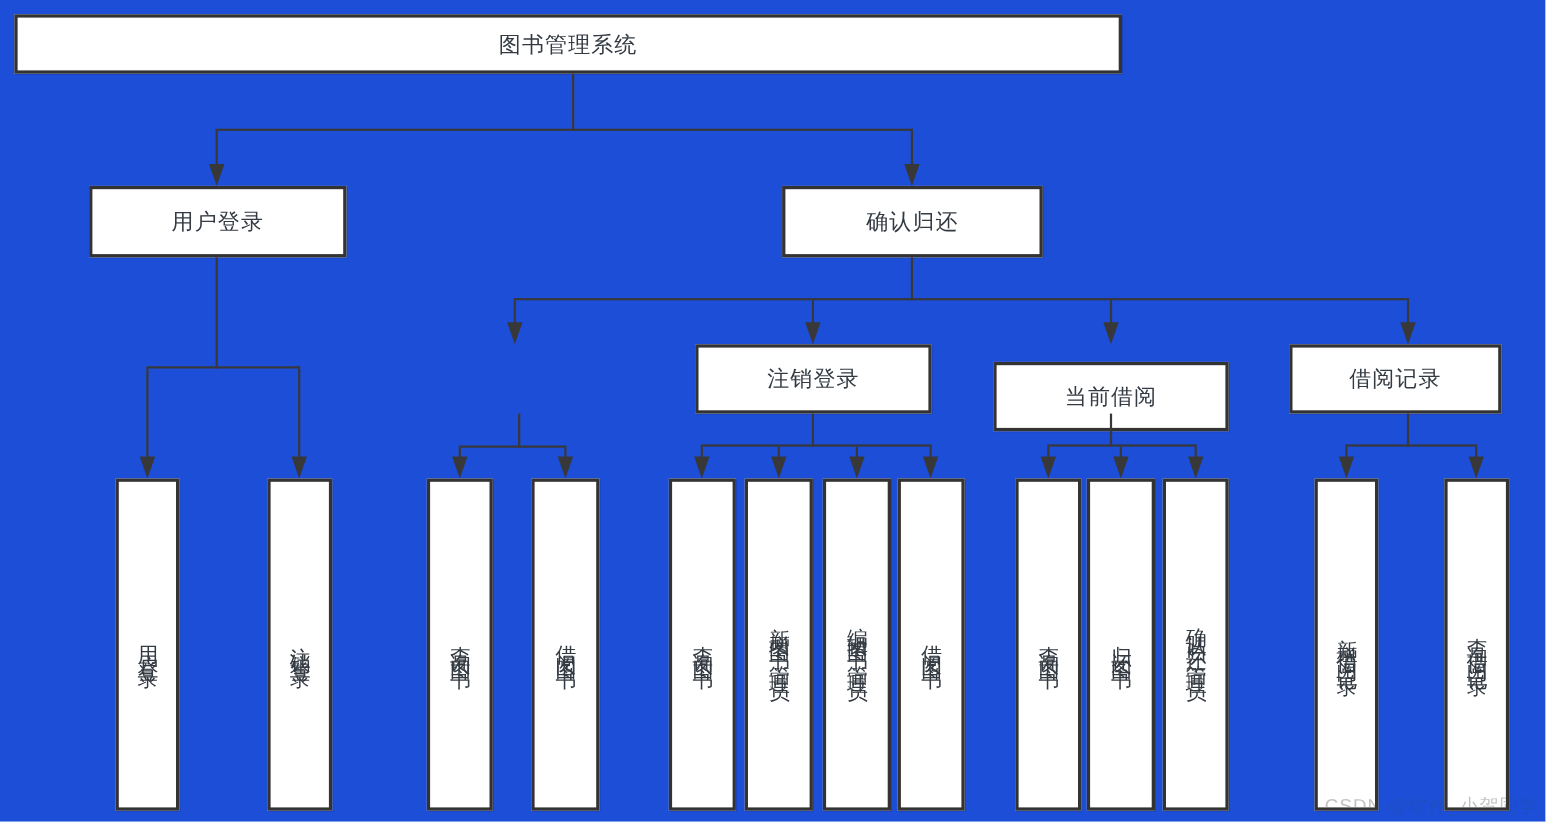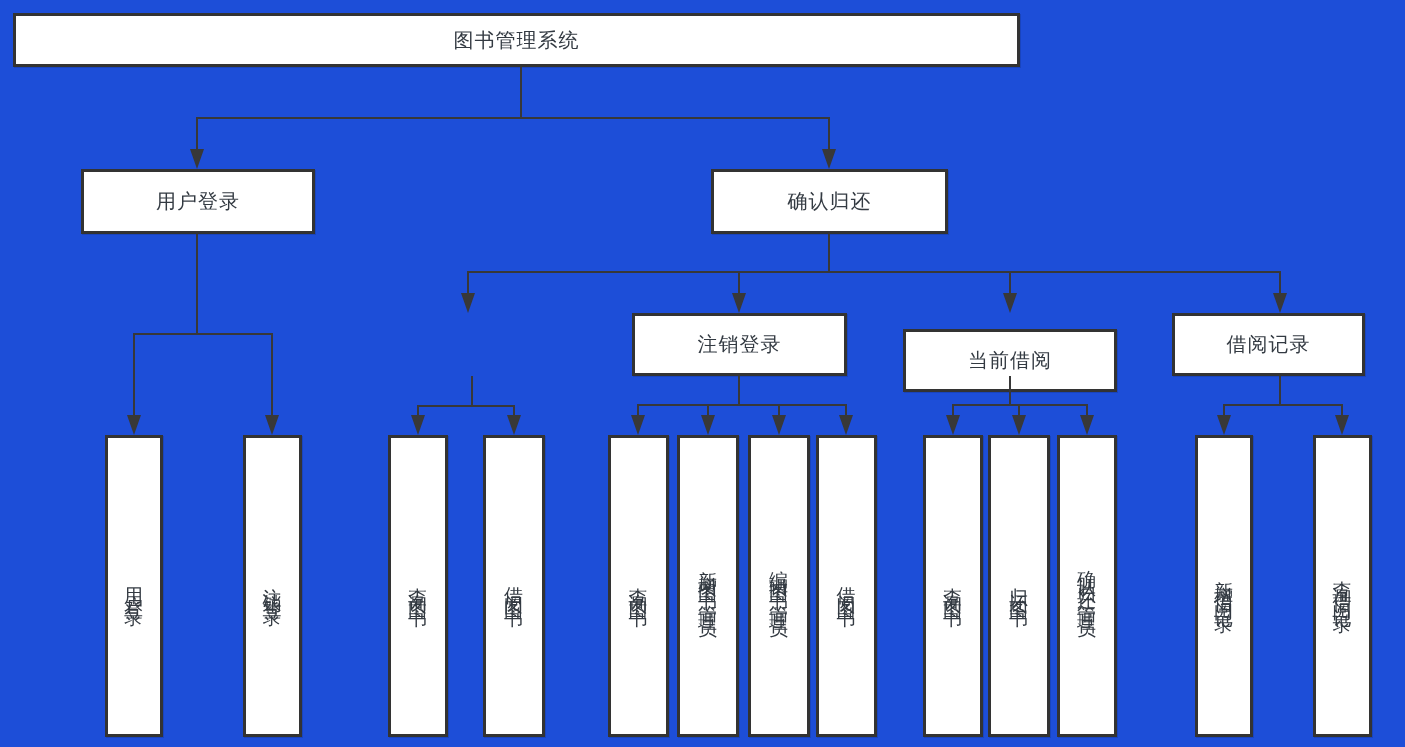--- a/index.html
+++ b/index.html
@@ -177,14 +177,15 @@
   <div class="line" style="left:1086px; top:406px; width:2px; height:11px;"></div>
   <div class="arrow" style="left:1080px; top:415px;"></div>
 
   <div class="line" style="left:1279px; top:376px; width:2px; height:30px;"></div>
   <div class="line" style="left:1223px; top:404px; width:120px; height:2px;"></div>
   <div class="line" style="left:1223px; top:406px; width:2px; height:11px;"></div>
   <div class="arrow" style="left:1217px; top:415px;"></div>
   <div class="line" style="left:1341px; top:406px; width:2px; height:11px;"></div>
   <div class="arrow" style="left:1335px; top:415px;"></div>
 
+  <div class="watermark">CSDN @软件_小贺同学</div>
 
 </div>
 
 </body></html>

